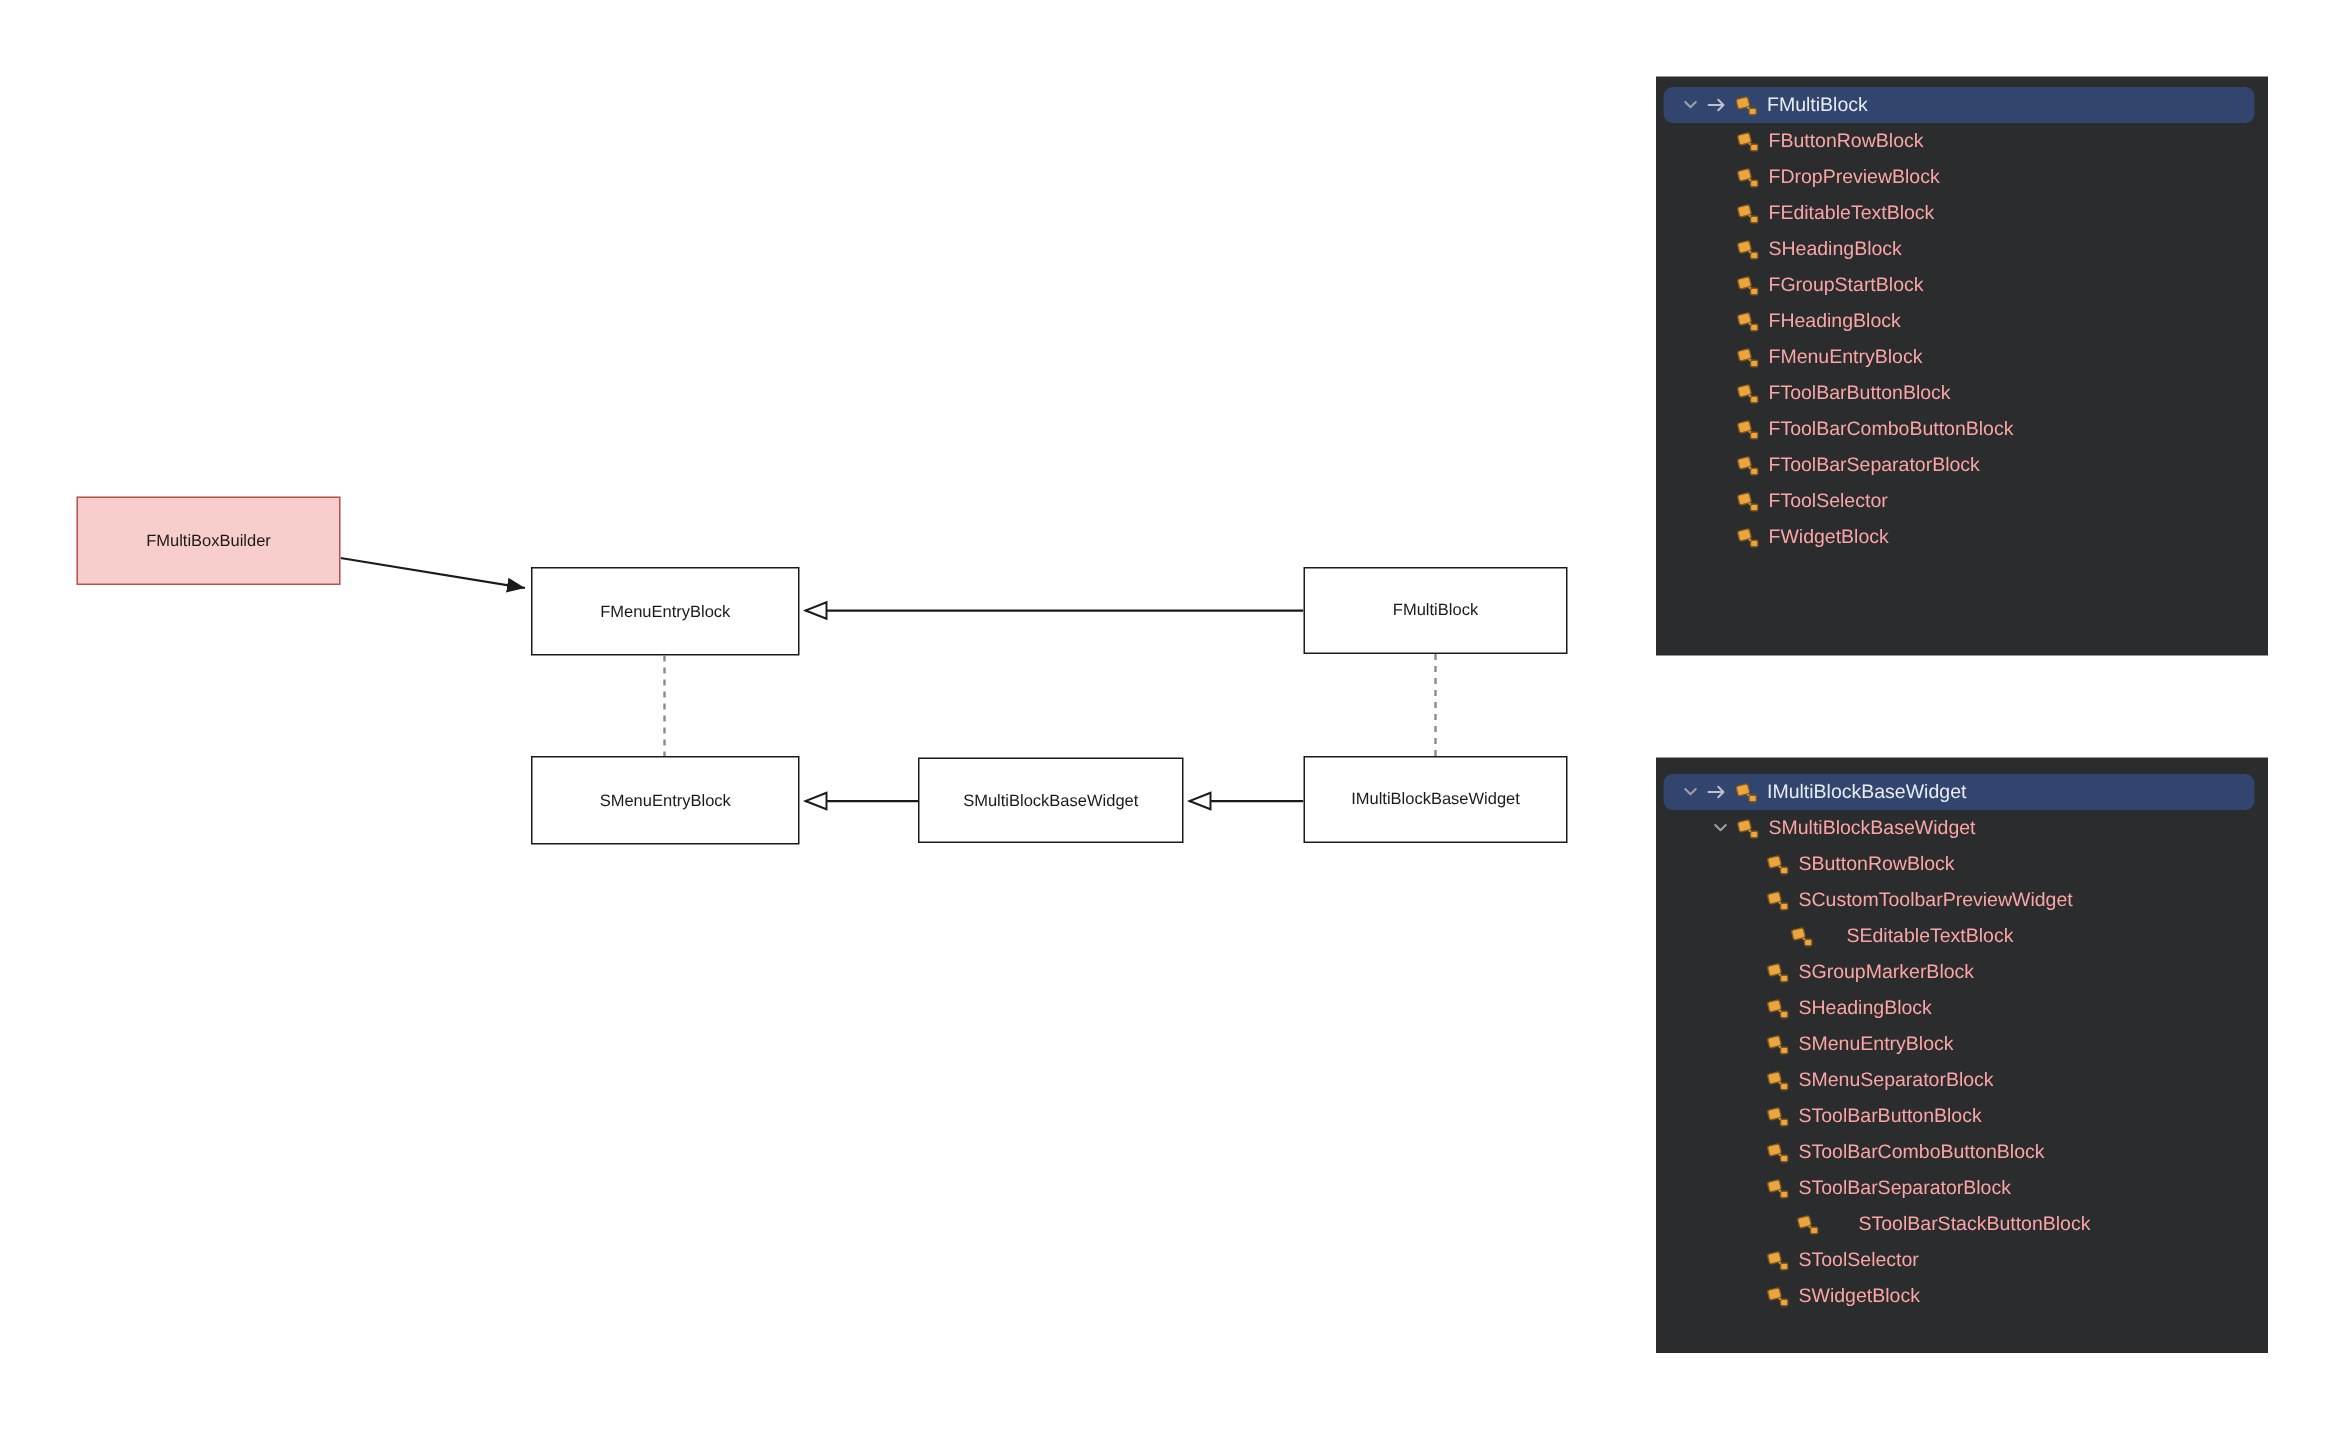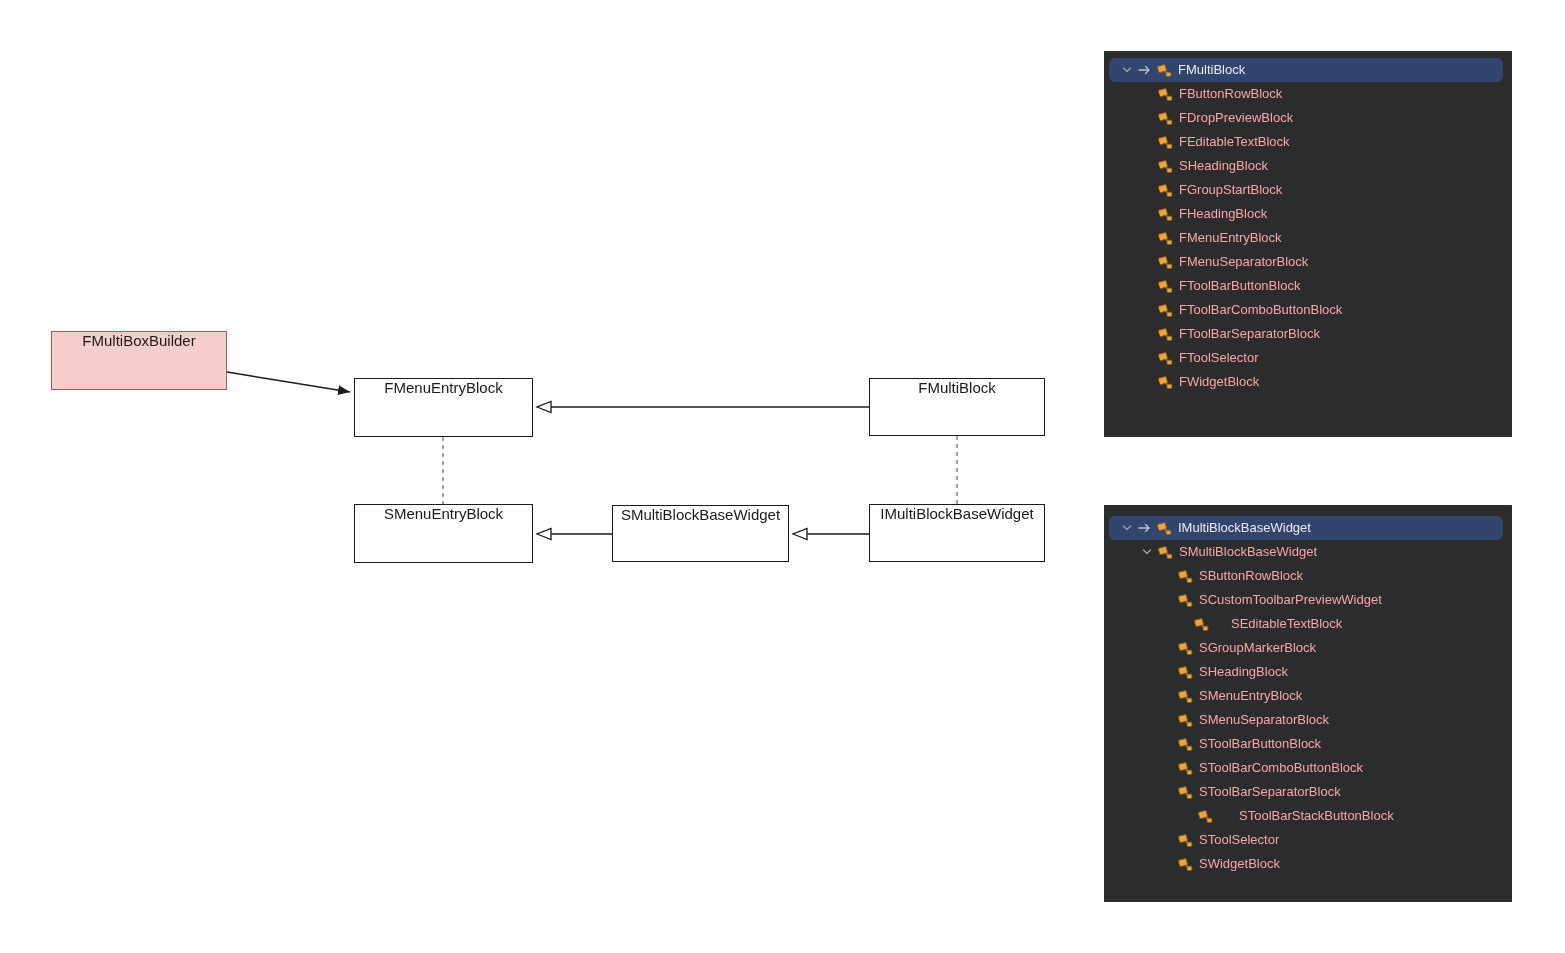--- a/index.html
+++ b/index.html
@@ -5,23 +5,23 @@
   html,body { margin:0; padding:0; }
   body {
     width:1565px; height:953px; position:relative; overflow:hidden;
     background:#ffffff;
     font-family:"Liberation Sans", sans-serif;
   }
 
   
   .dnode {
     position:absolute; box-sizing:border-box;
-    display:flex; align-items:flex-start; justify-content:center;
+    display:flex; align-items:center; justify-content:center;
     background:#ffffff; border:1.6px solid #1a1a1a;
-    font-size:15px; color:#1a1a1a; text-align:center; white-space:nowrap;
+    font-size:11px; color:#1a1a1a; text-align:center; white-space:nowrap;
   }
   .dnode.highlight { background:#f8cecc; border-color:#b85450; }
   #edges { position:absolute; left:0; top:0; pointer-events:none; }
   .edge-solid  { stroke:#1a1a1a; stroke-width:1.5; }
   .edge-dashed { stroke:#8a8a8a; stroke-width:1.6; stroke-dasharray:4 4; }
 
   
   .panel {
     position:absolute; left:1104px; width:408px; box-sizing:border-box;
     background:#2a2c2e;
@@ -239,38 +239,20 @@
 
     <span class="tree-icon">
       <svg width="15" height="15" viewBox="0 0 16 16">
         <path d="M8.2 8.6 L10.8 11" stroke="#eda43f" stroke-width="1.6"></path>
         <g transform="rotate(-14 6 6)">
           <rect x="1" y="2.2" width="8.6" height="7.2" rx="1.6" fill="#eda43f" stroke="#7e5a1e" stroke-width="1"></rect>
         </g>
         <rect x="9.6" y="9.8" width="5.2" height="4.6" rx="1" fill="#eda43f" stroke="#7e5a1e" stroke-width="1"></rect>
       </svg>
     </span>
-    <span class="tree-label">FMenuSeparatorBlock</span>
-  </div>
-    <div class="tree-row" style="padding-left: 33px;">
-    <span class="slot-chevron hidden-slot">
-      <svg width="10" height="10" viewBox="0 0 10 10">
-        <path d="M1.5 3 L5 6.5 L8.5 3" fill="none" stroke="#9ba0a6" stroke-width="1.4" stroke-linecap="round" stroke-linejoin="round"></path>
-      </svg>
-    </span>
-
-    <span class="tree-icon">
-      <svg width="15" height="15" viewBox="0 0 16 16">
-        <path d="M8.2 8.6 L10.8 11" stroke="#eda43f" stroke-width="1.6"></path>
-        <g transform="rotate(-14 6 6)">
-          <rect x="1" y="2.2" width="8.6" height="7.2" rx="1.6" fill="#eda43f" stroke="#7e5a1e" stroke-width="1"></rect>
-        </g>
-        <rect x="9.6" y="9.8" width="5.2" height="4.6" rx="1" fill="#eda43f" stroke="#7e5a1e" stroke-width="1"></rect>
-      </svg>
-    </span>
     <span class="tree-label">FToolBarButtonBlock</span>
   </div>
     <div class="tree-row" style="padding-left: 33px;">
     <span class="slot-chevron hidden-slot">
       <svg width="10" height="10" viewBox="0 0 10 10">
         <path d="M1.5 3 L5 6.5 L8.5 3" fill="none" stroke="#9ba0a6" stroke-width="1.4" stroke-linecap="round" stroke-linejoin="round"></path>
       </svg>
     </span>
 
     <span class="tree-icon">

